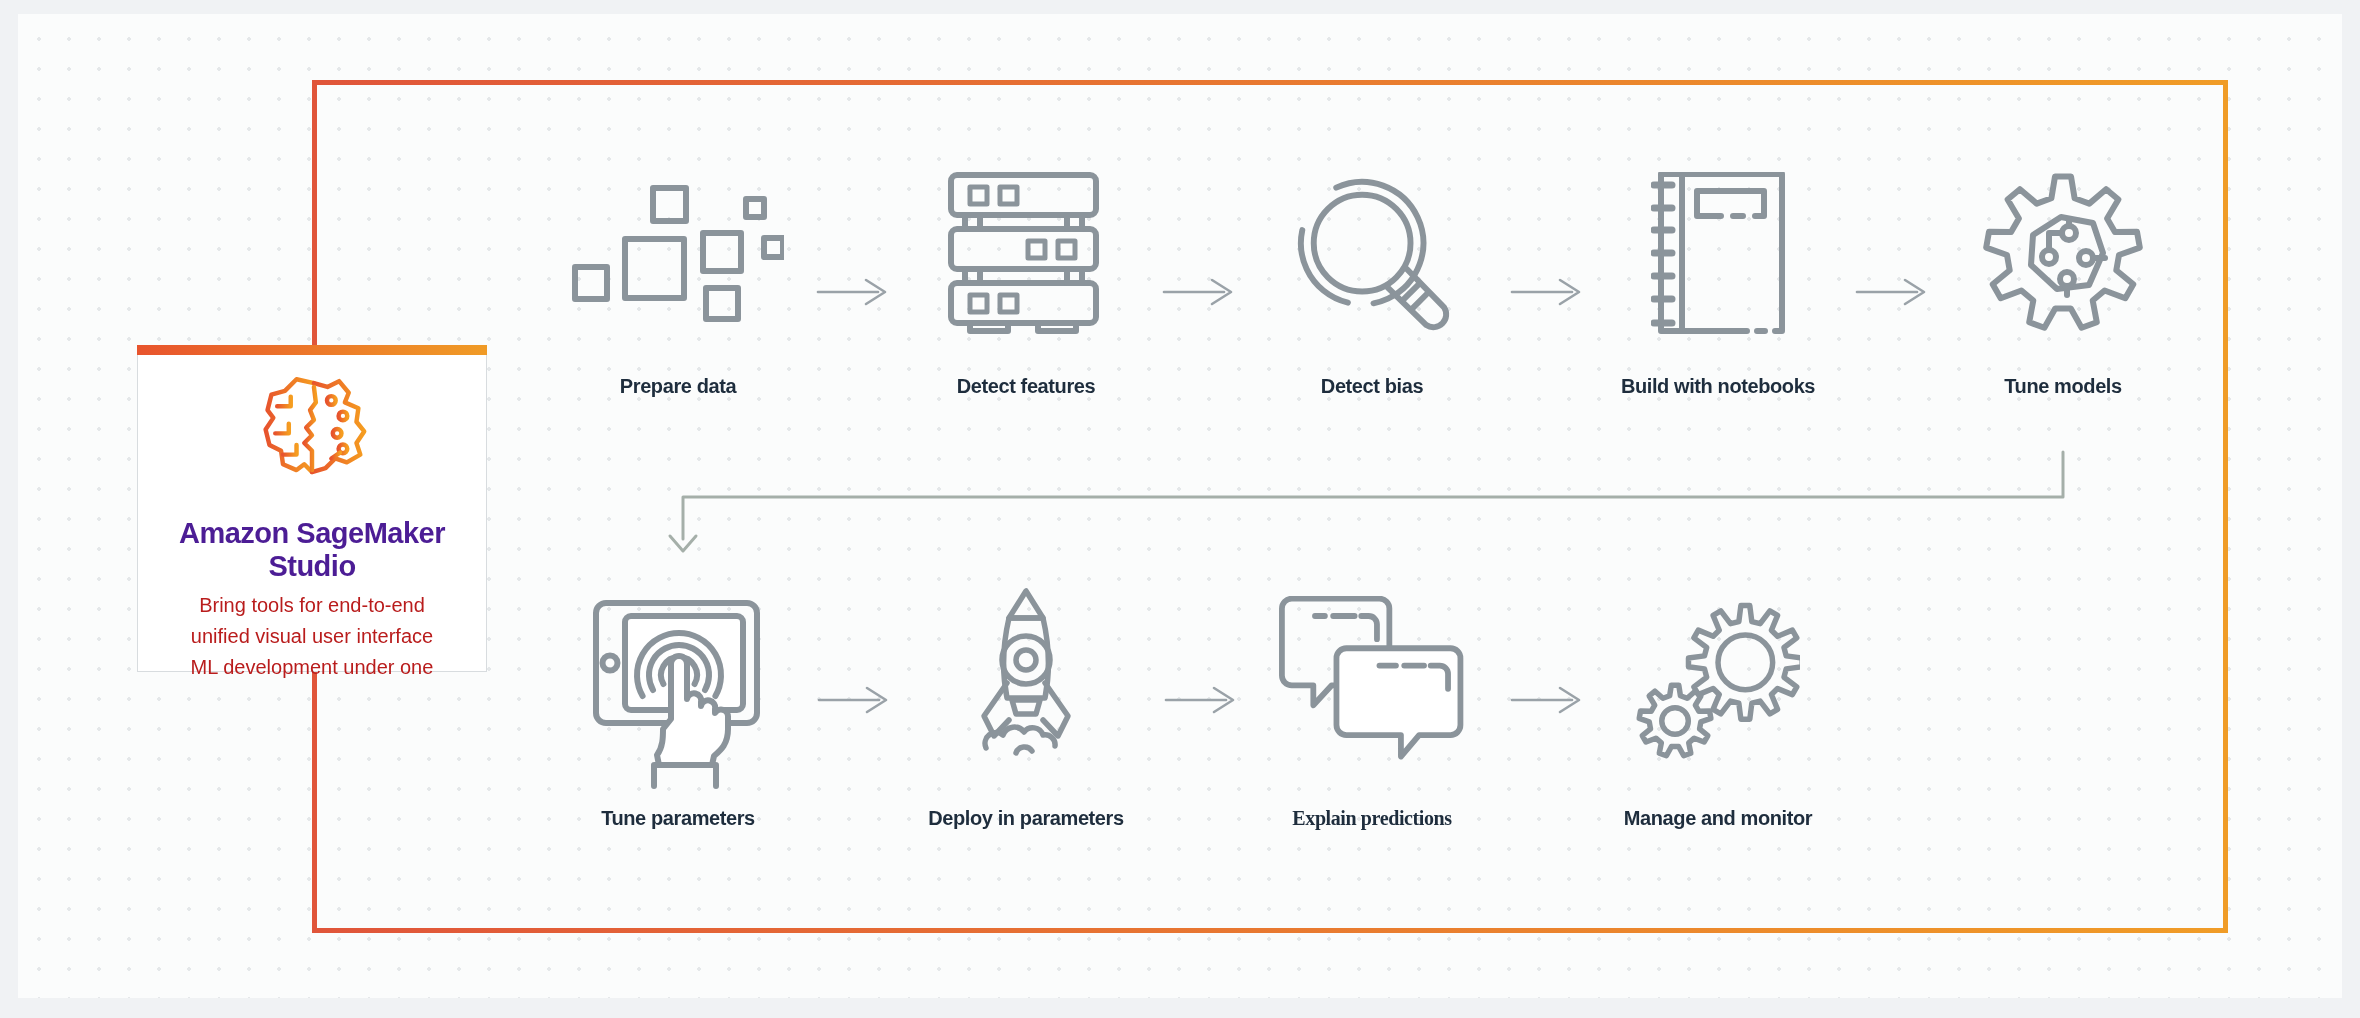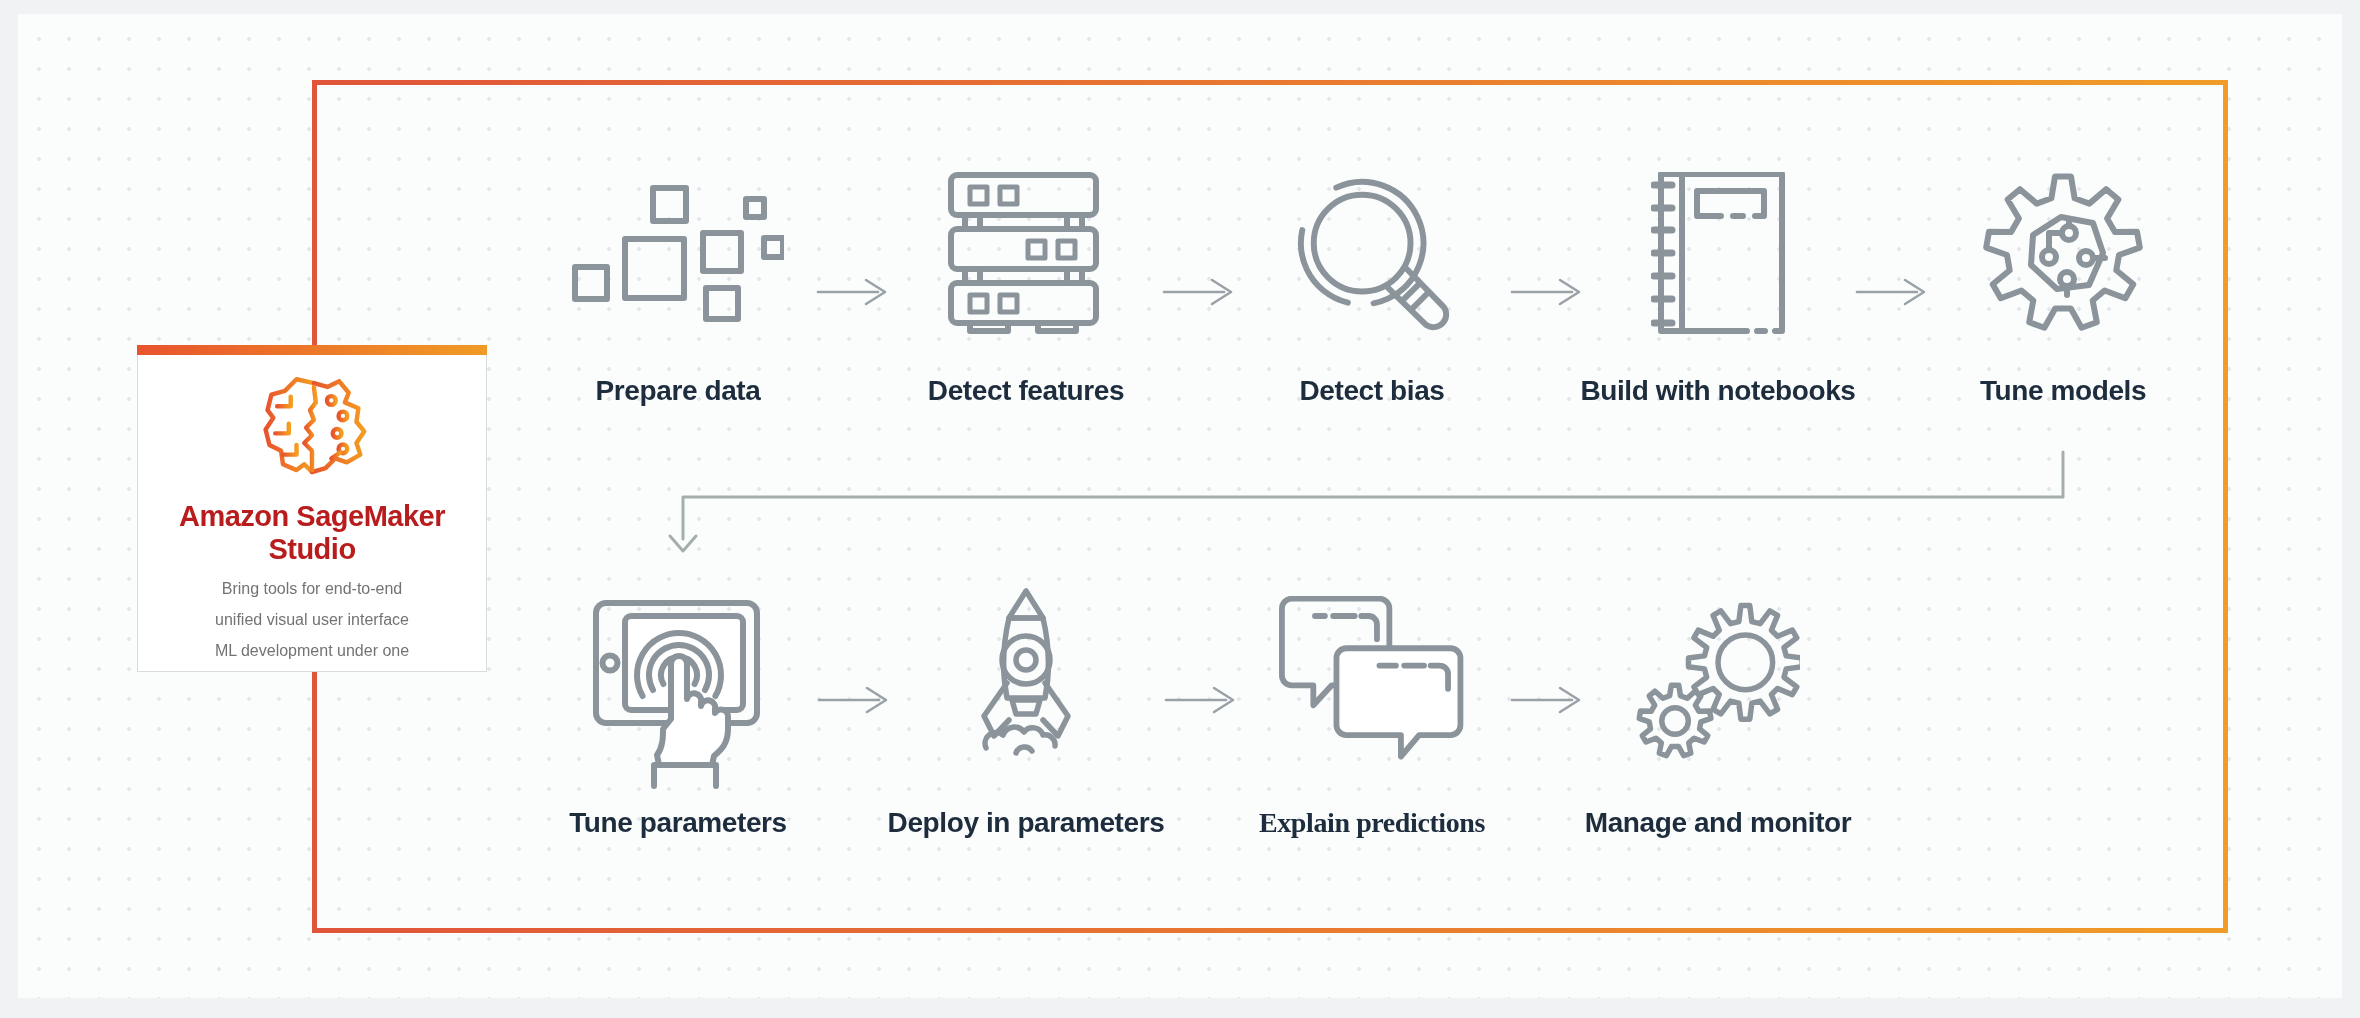--- a/index.html
+++ b/index.html
@@ -25,37 +25,37 @@
   .card{
     position:absolute;left:137px;top:345px;width:350px;height:327px;
     background:#ffffff;border:1px solid #d8dcdf;box-sizing:border-box;
     text-align:center;z-index:5;
   }
   .card-bar{
     position:absolute;left:-1px;top:-1px;right:-1px;height:10px;
     background:linear-gradient(90deg,#e8542d,#f09b26);
   }
   .card-title{
-    margin-top:12px;
-    font-size:29px;font-weight:700;letter-spacing:-0.5px;color:#b91c1c;
+    margin-top:29px;
+    font-size:29px;font-weight:700;letter-spacing:-0.5px;color:#4c1d95;
   }
   .card-desc{
     margin-top:7px;
-    font-size:16px;line-height:31px;color:#737373;
+    font-size:20px;line-height:31px;color:#b91c1c;
   }
   .card-desc span{display:block;}
   .brain-wrap{margin-top:24px;height:118px;display:flex;justify-content:center;align-items:center;}
   
   .step{position:absolute;width:330px;text-align:center;z-index:3;}
   .step .icon-box{display:flex;justify-content:center;align-items:flex-start;}
   .row-top .icon-box{height:175px;align-items:center;}
   .row-bottom .icon-box{height:185px;align-items:center;}
   .step .label{
     position:absolute;left:-40px;right:-40px;
-    font-size:28px;font-weight:700;letter-spacing:-0.4px;color:#1e2d3d;
+    font-size:20px;font-weight:700;letter-spacing:-0.4px;color:#1e2d3d;
   }
   .row-top .label{top:210px;}
   .row-bottom .label{top:222px;}
   svg.icon{stroke:#8b949b;fill:none;stroke-linejoin:round;stroke-linecap:round;}
   .overlay{position:absolute;left:0;top:0;z-index:2;pointer-events:none;}
 </style>
 </head>
 <body>
 
 <div class="dot-panel"></div>

